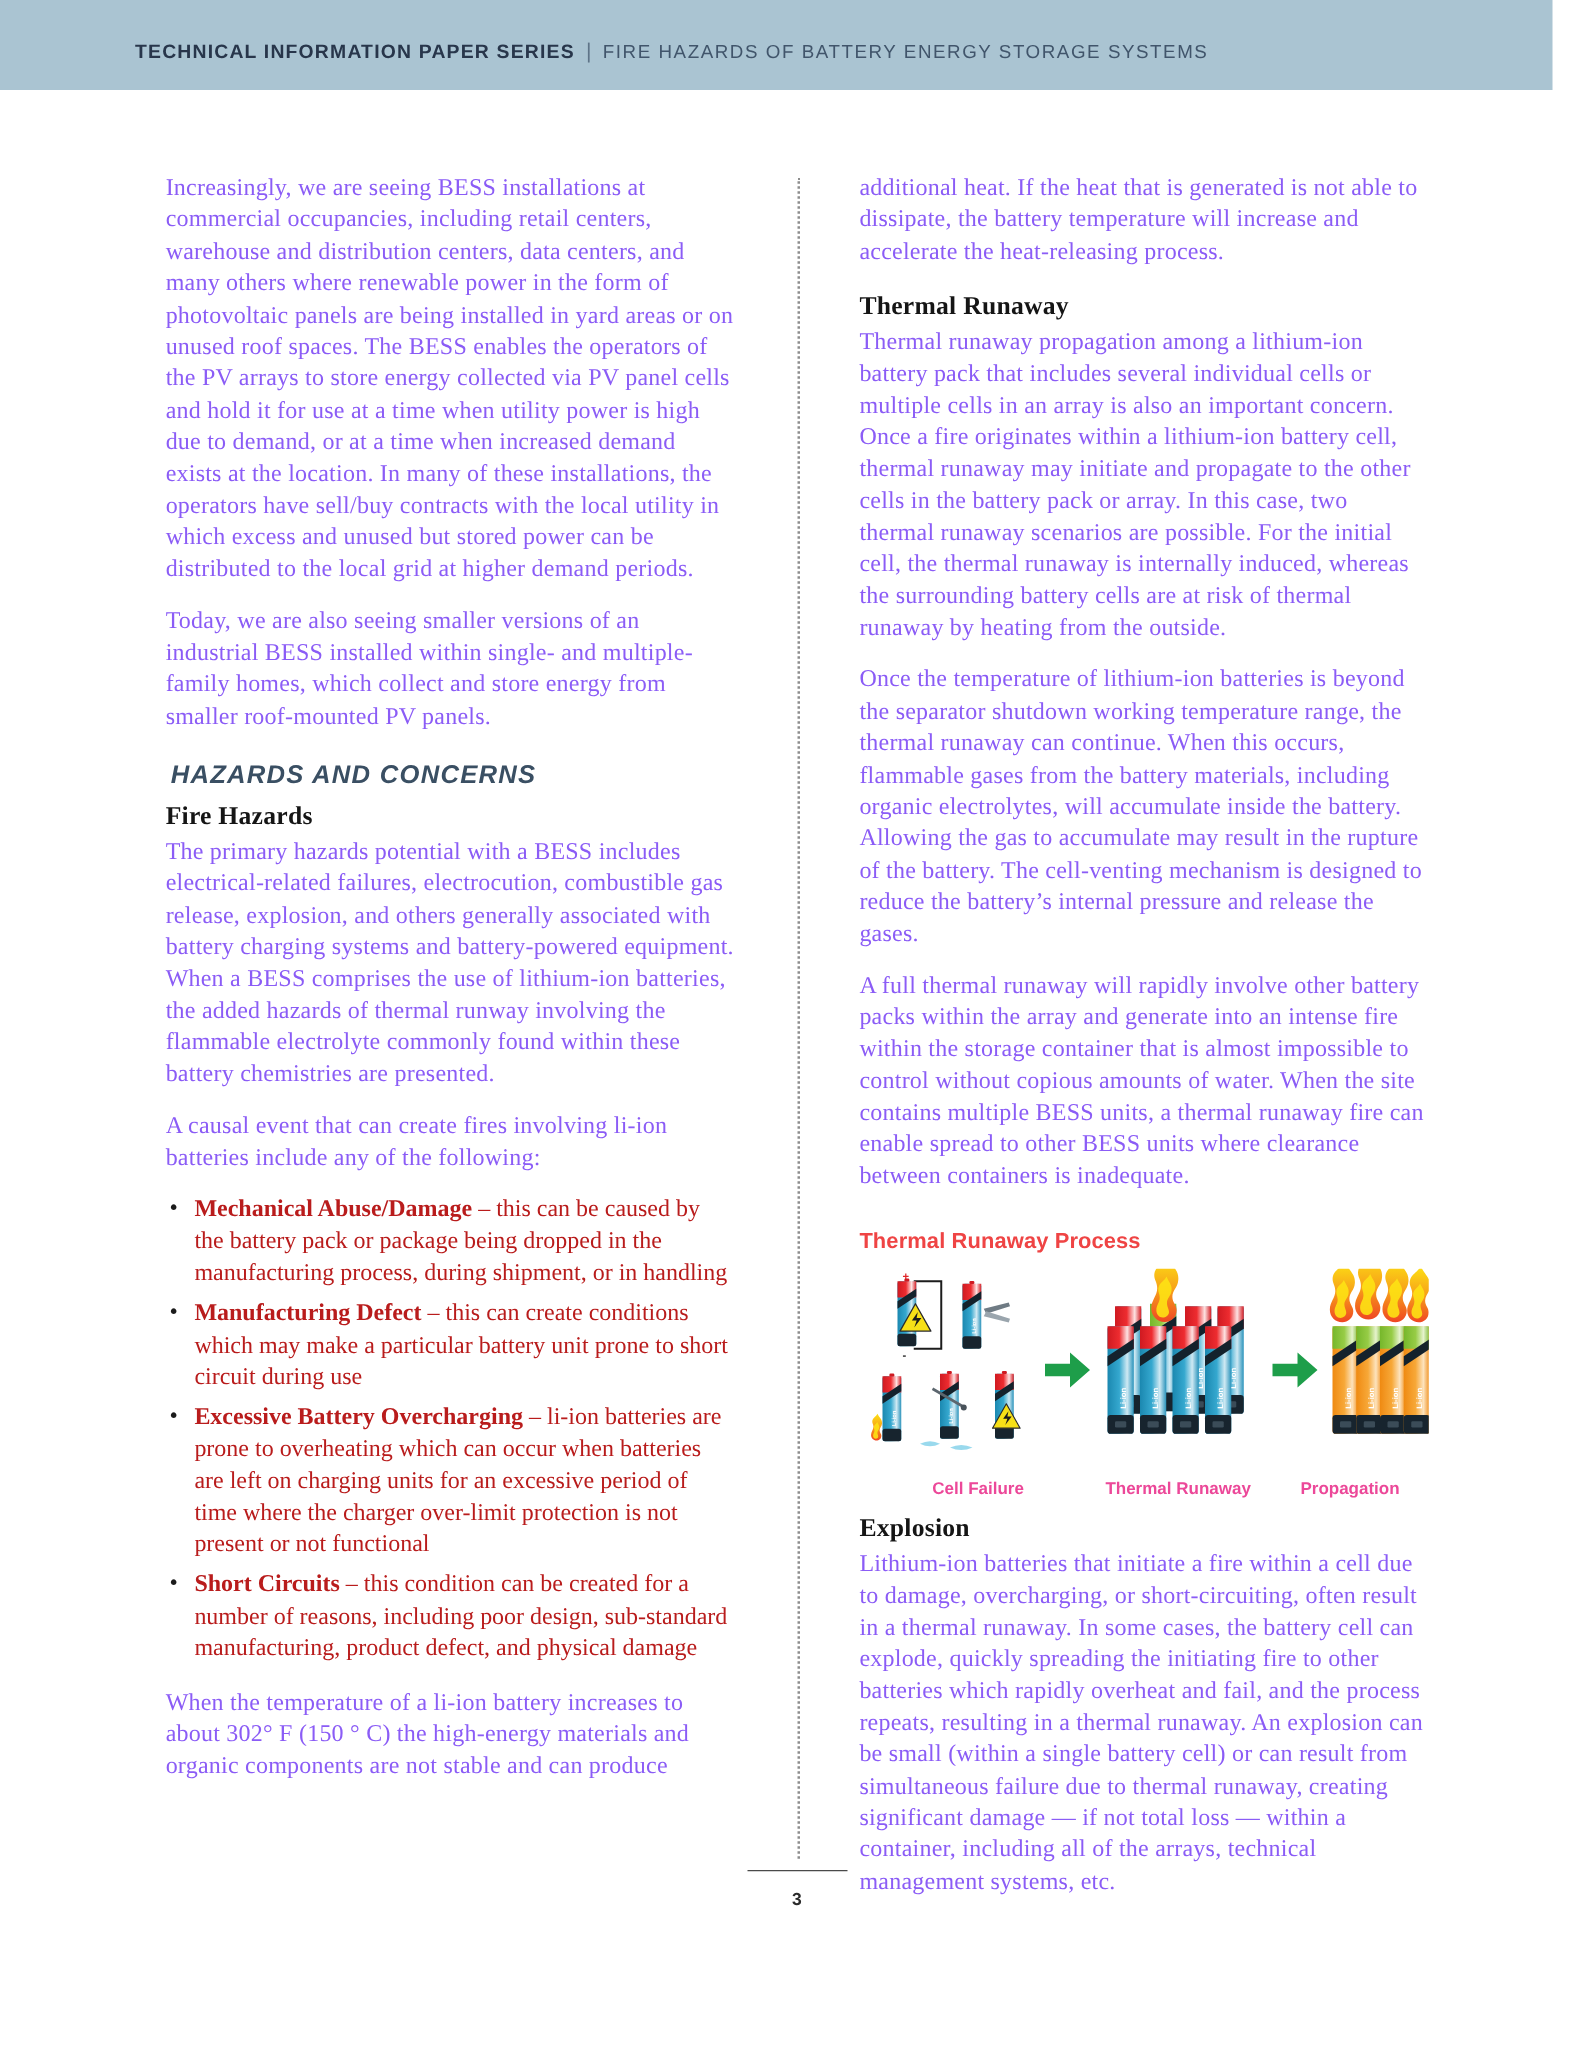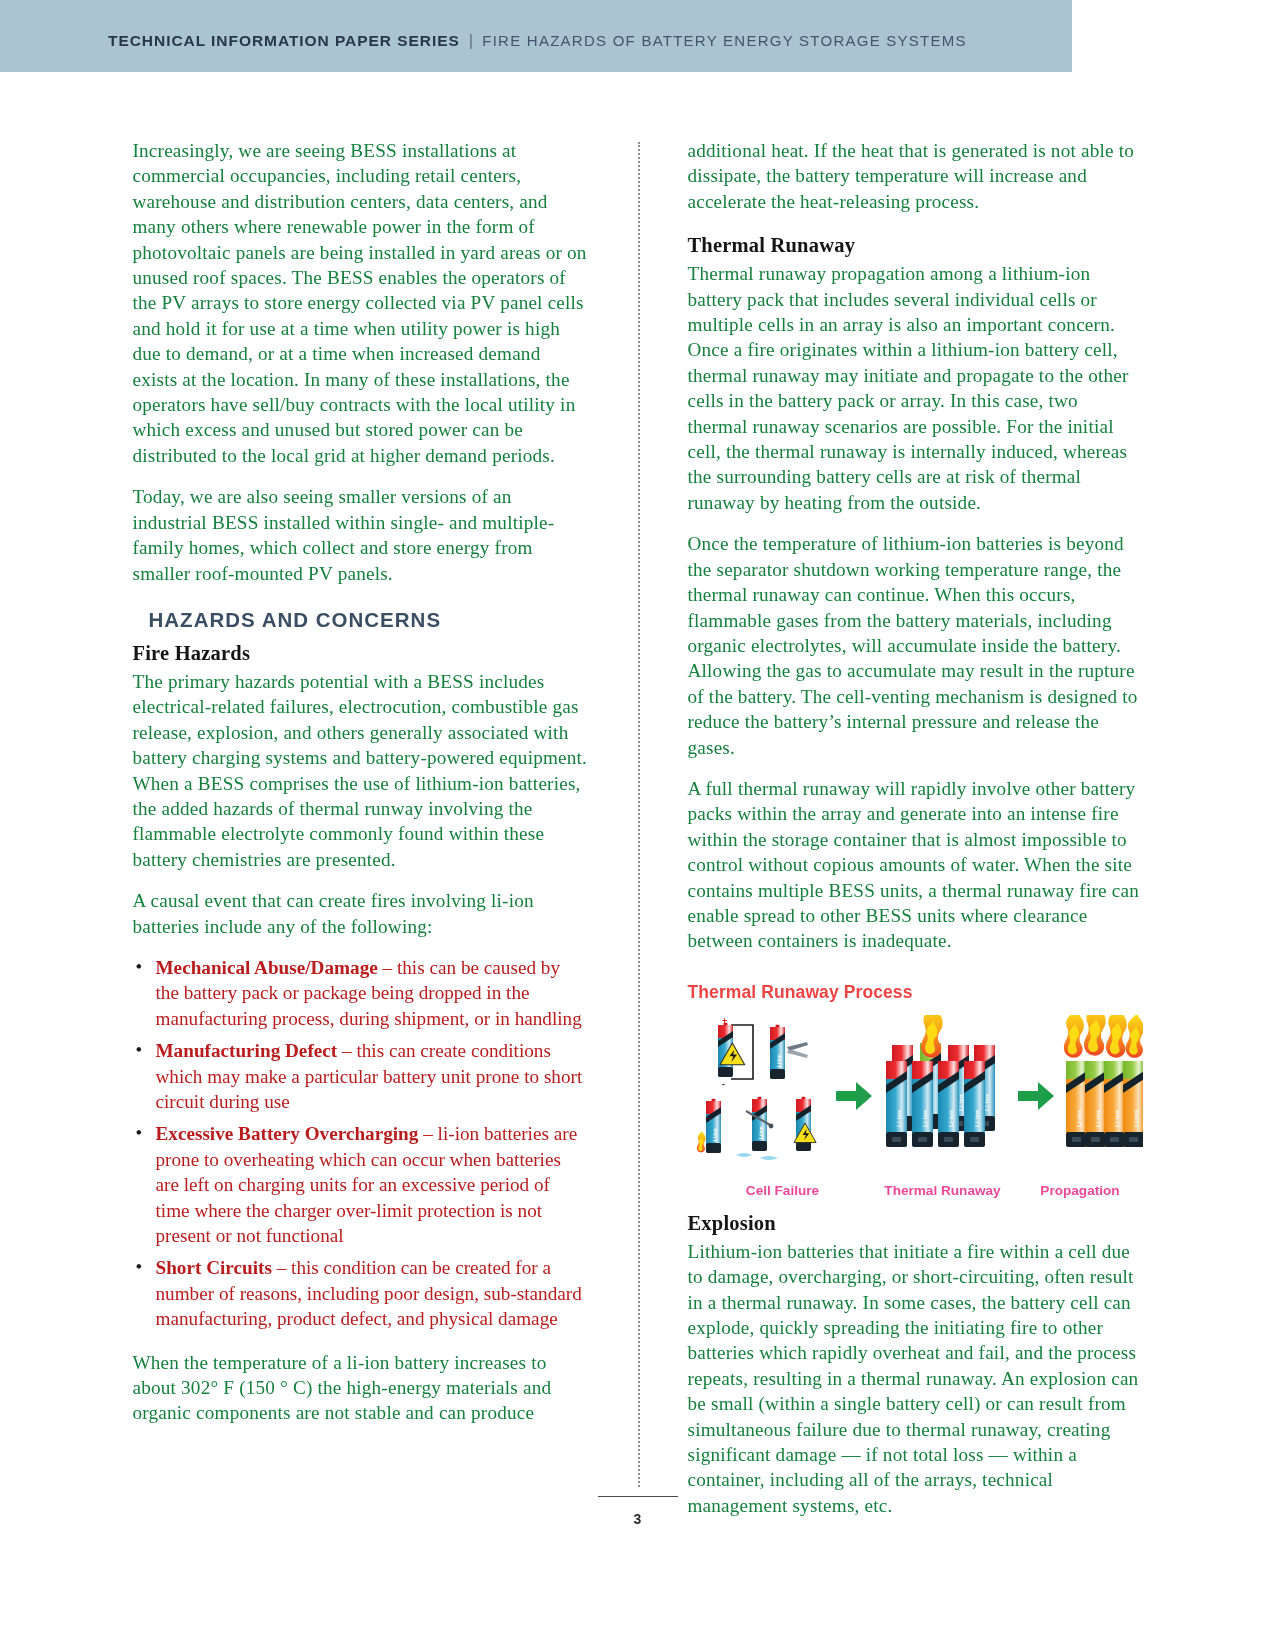--- a/index.html
+++ b/index.html
@@ -9,21 +9,21 @@
     background:#ffffff;
     font-family:"Liberation Serif", serif;
     color:#1d1d1d;
     position:relative;
     overflow:hidden;
   }
 
   
   .banner {
     position:absolute; top:0; left:0;
-    width:1072px; height:72px;
+    width:1242px; height:72px;
     background:#aac4d2;
   }
   .banner-inner {
     position:absolute; left:108px; top:31px;
     display:flex; align-items:baseline; gap:0px;
     white-space:nowrap;
   }
   .banner-bold {
     font-family:"Liberation Sans", sans-serif;
     font-weight:bold;
@@ -72,31 +72,32 @@
     border-left:2px dotted #7a7a7a;
     opacity:.85;
   }
 
   
   p.body {
     font-size:19.2px;
     line-height:25.4px;
     margin:0 0 16px 0;
     text-align:left;
-    color:#15803d;
+    color:#8b5cf6;
     letter-spacing:0.01em;
   }
 
   h2.section {
     font-family:"Liberation Sans", sans-serif;
     font-weight:bold;
     font-size:20.5px;
     letter-spacing:1.0px;
     color:#3a4f63;
-    margin:22px 0 10px 16px;
+    margin:22px 0 10px 4px;
+    font-style:italic;
   }
   h3.sub {
     font-family:"Liberation Serif", serif;
     font-weight:bold;
     font-size:20.5px;
     color:#151515;
     margin:6px 0 4px 0;
     letter-spacing:0.2px;
   }
   h3.sub.spaced { margin-top:20px; }

